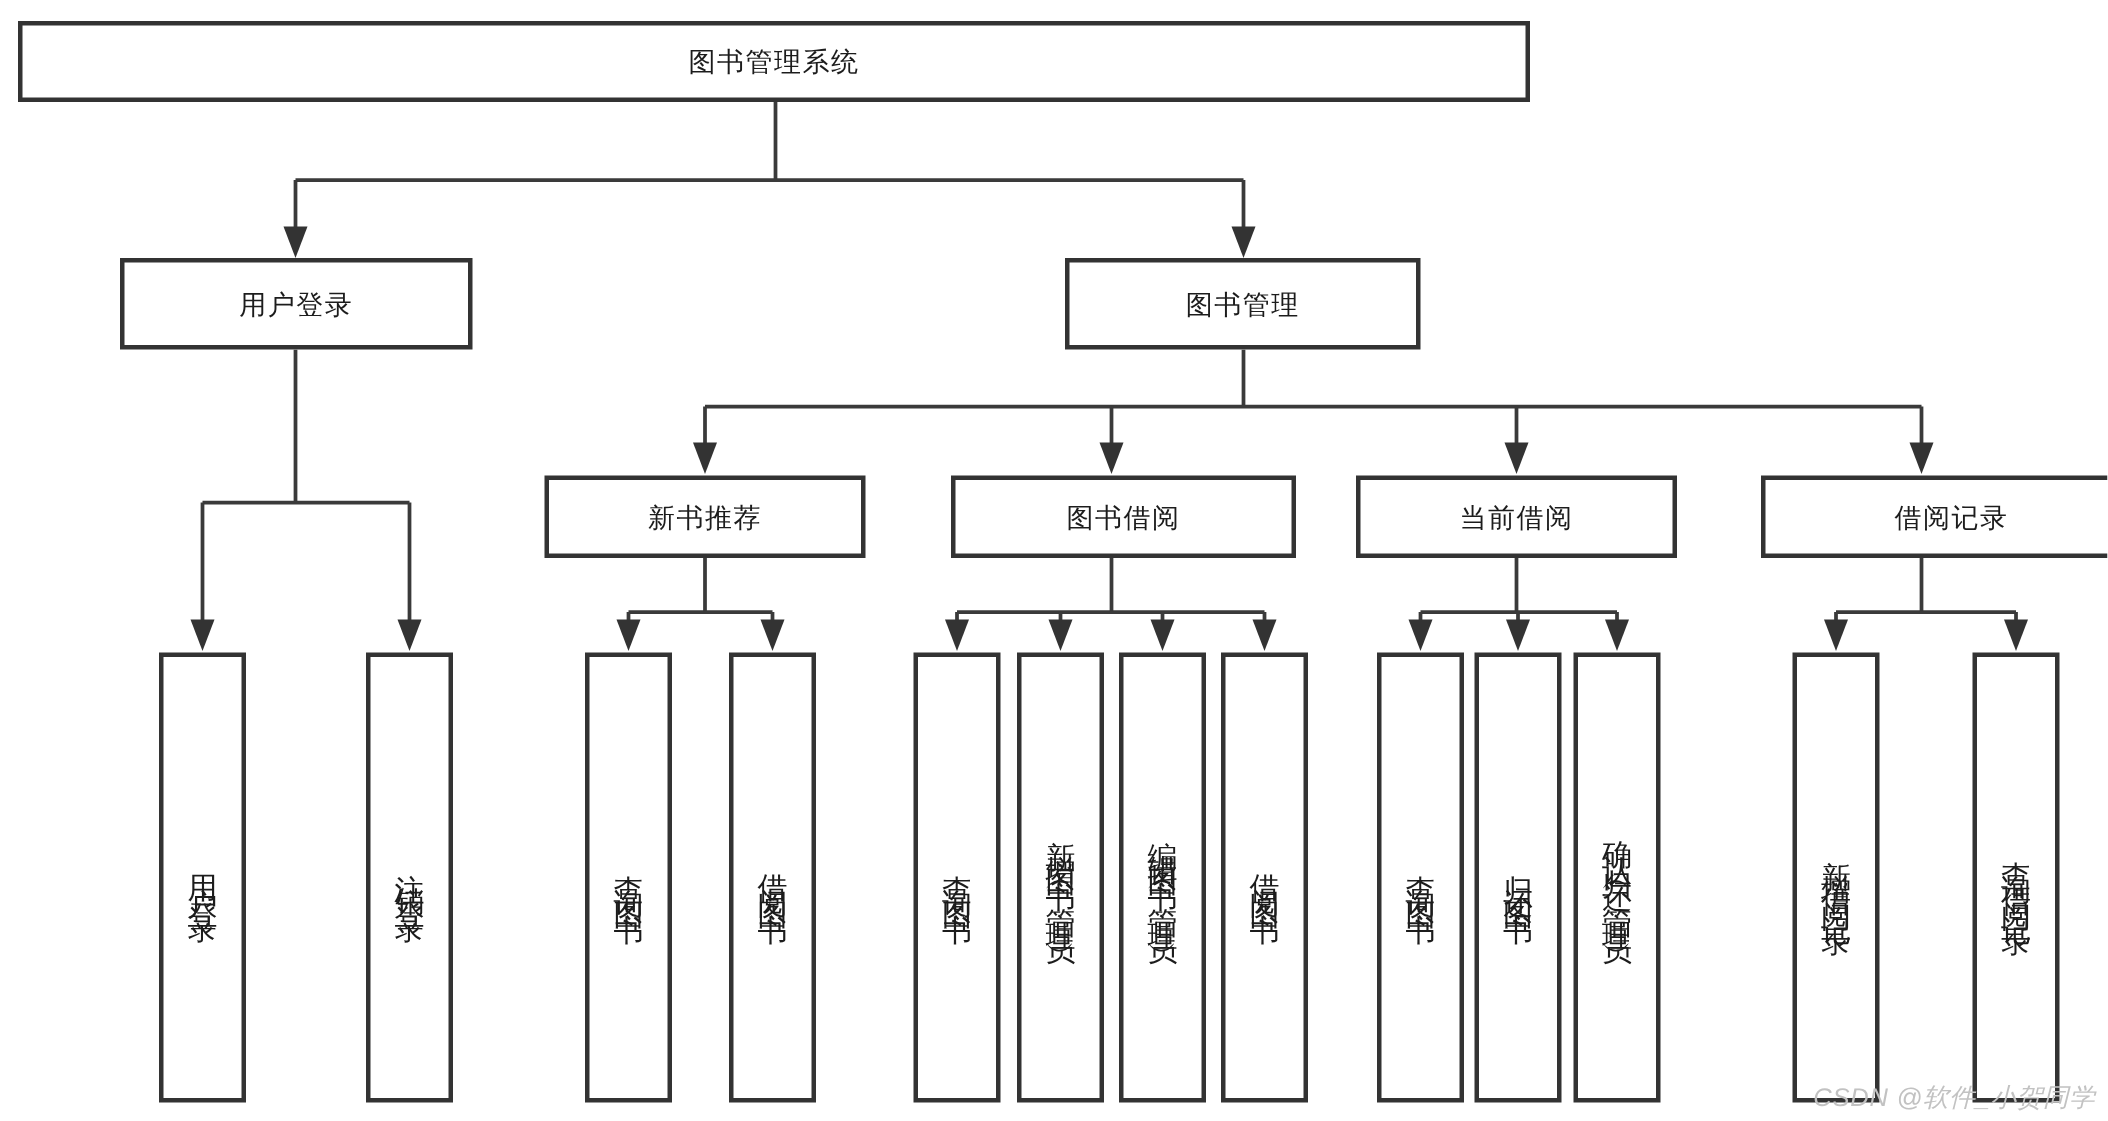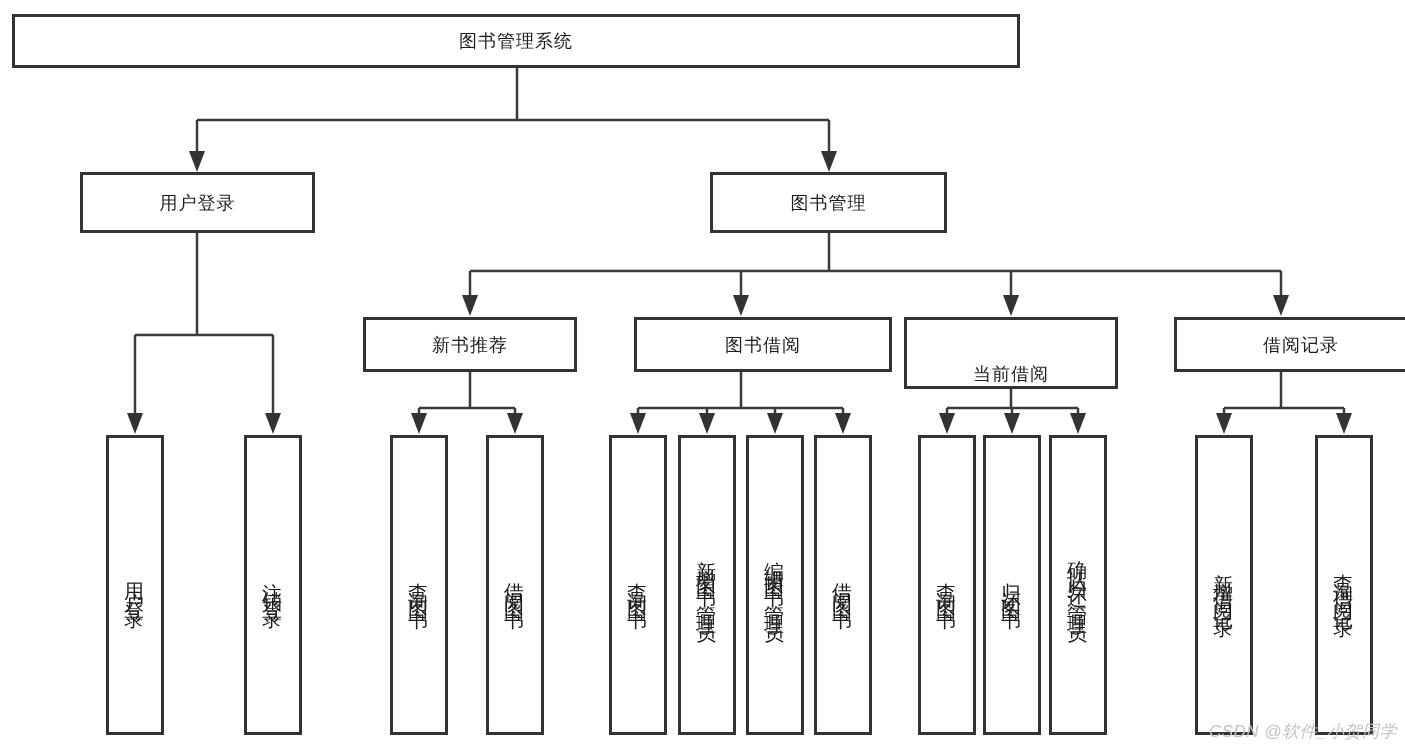--- a/index.html
+++ b/index.html
@@ -39,22 +39,22 @@
     font-size: 20px;
     letter-spacing: 9px;
     line-height: normal;
     white-space: nowrap;
   }
   
   #n-root   { left: 12px;  top: 14px;  width: 1008px; height: 54px; }
   #n-login  { left: 80px;  top: 172px; width: 235px;  height: 61px; }
   #n-book   { left: 710px; top: 172px; width: 237px;  height: 61px; }
   #n-new    { left: 363px;  top: 317px; width: 214px; height: 55px; }
-  #n-borrow { left: 634px;  top: 317px; width: 258px; height: 55px; justify-content: center; }
-  #n-cur    { left: 904px;  top: 317px; width: 214px; height: 72px; align-items: flex-end; }
+  #n-borrow { left: 634px;  top: 317px; width: 230px; height: 55px; justify-content: center; }
+  #n-cur    { left: 904px;  top: 317px; width: 214px; height: 55px; }
   #n-rec    { left: 1174px; top: 317px; width: 254px; height: 55px; }
   .leaf { top: 435px; width: 58px; height: 300px; }
   #lf-login-0 { left: 106px; }
   #lf-login-1 { left: 244px; }
   #lf-new-0 { left: 390px; }
   #lf-new-1 { left: 486px; }
   #lf-bor-0 { left: 609px; }
   #lf-bor-1 { left: 678px; }
   #lf-bor-2 { left: 746px; }
   #lf-bor-3 { left: 814px; }

